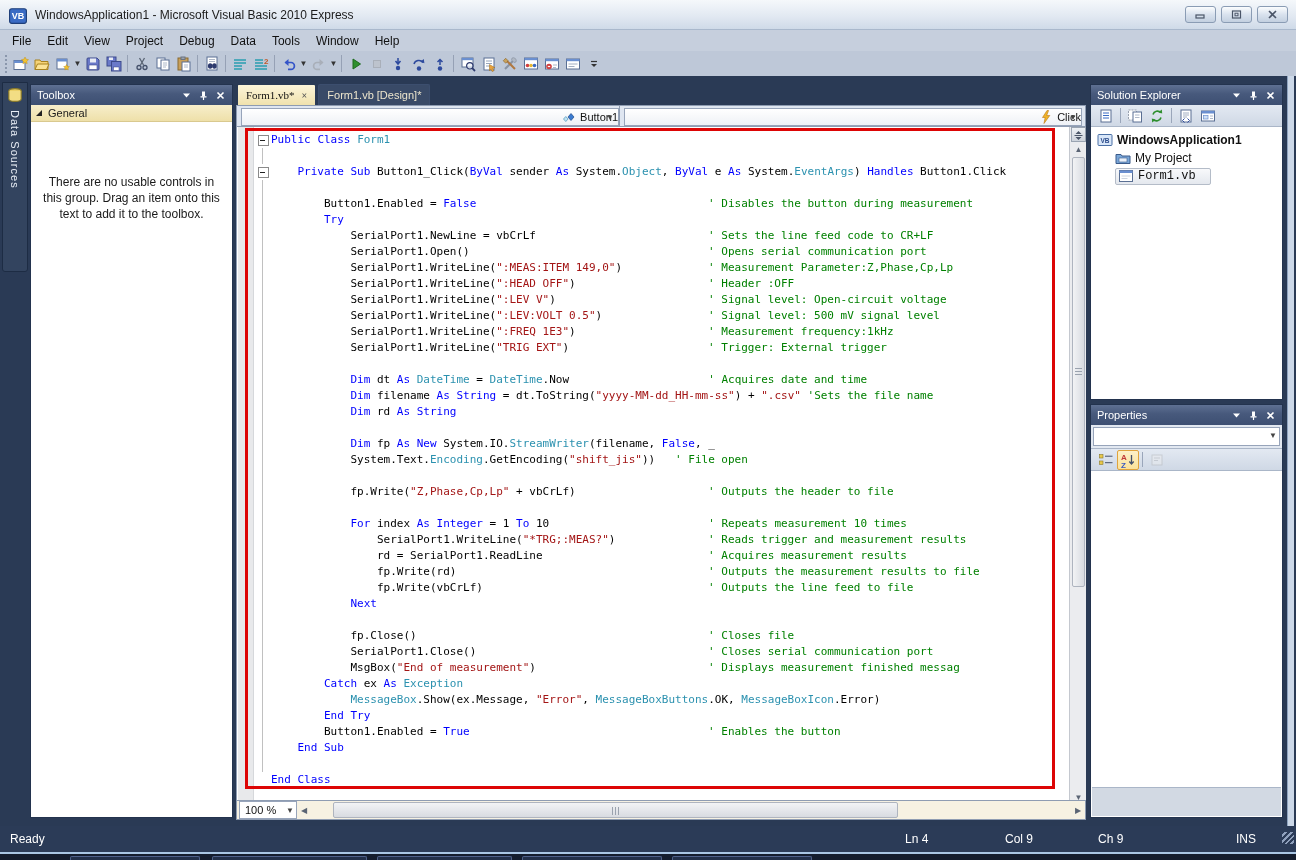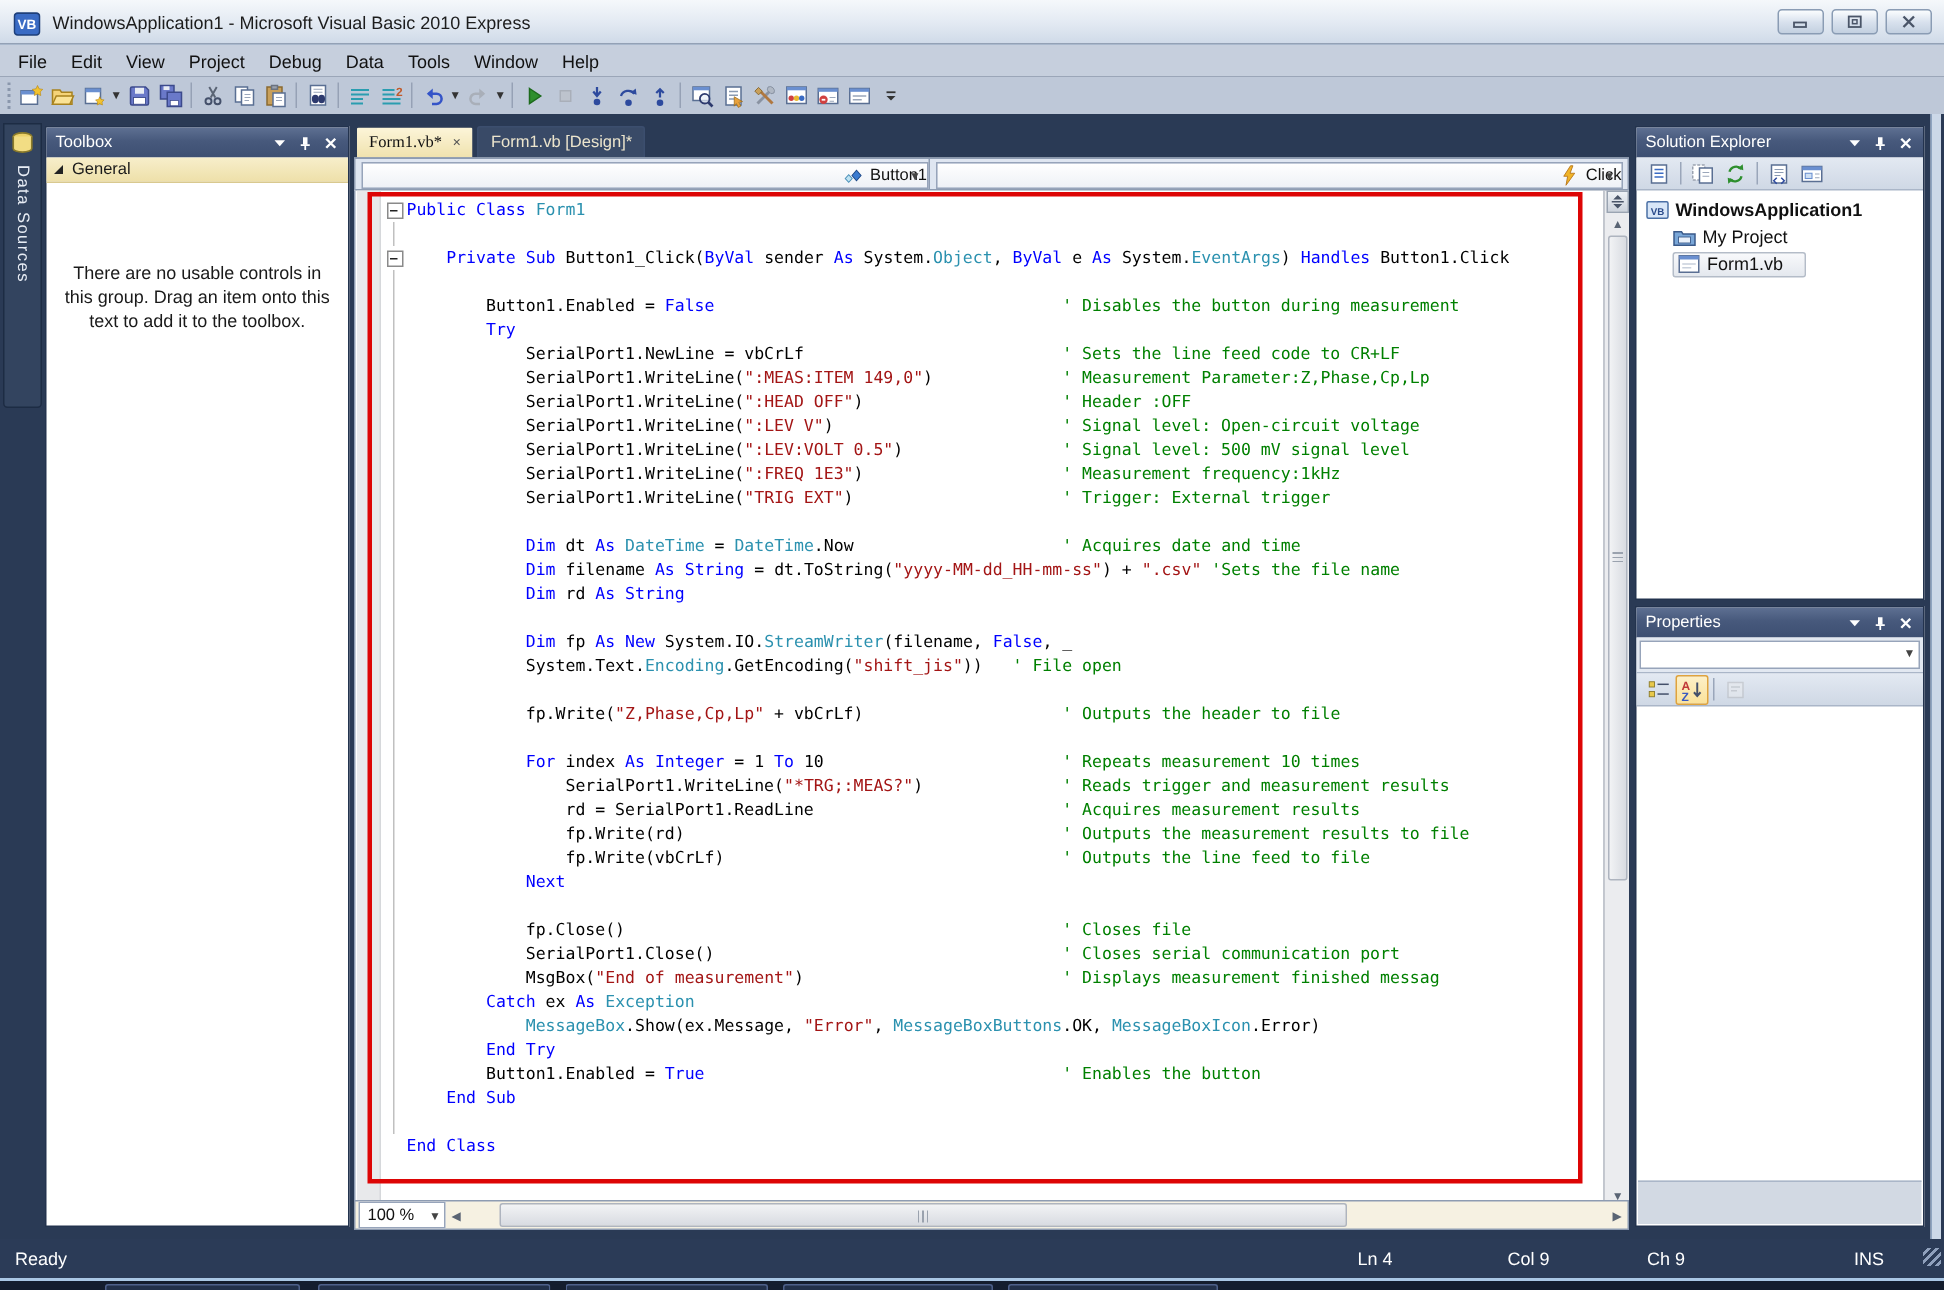--- a/index.html
+++ b/index.html
@@ -110,21 +110,21 @@
     background:repeating-linear-gradient(90deg,#9aa2ae 0 1px,transparent 1px 3px);}
 
   
   .solexp{left:1090px;top:84px;width:193px;height:316px;}
   .tree{padding:4px 2px;font-size:12px;color:#111;}
   .trow{height:18px;display:flex;align-items:center;gap:4px;padding-left:4px;}
   .trow svg{width:16px;height:16px;flex:0 0 16px;}
   .trow.b{font-weight:bold;}
   .trow.child{padding-left:22px;}
   .trow .sel{display:flex;align-items:center;gap:4px;border:1px solid #b4bcc8;border-radius:2px;
-    background:linear-gradient(#f8f9fb,#e4e8ee);padding:0 14px 0 2px;height:17px;}
+    background:linear-gradient(#f8f9fb,#e4e8ee);padding:0 14px 0 2px;height:17px;font-family:Liberation Mono, monospace;}
 
   
   .props{left:1090px;top:404px;width:193px;height:414px;}
   .pcombo-row{height:24px;background:#e2e8f1;border-bottom:1px solid #aab6c8;display:flex;align-items:center;padding:0 2px;}
   .pcombo{flex:1;height:19px;background:#fff;border:1px solid #97a4ba;position:relative;}
   .pcombo .drop{position:absolute;right:2px;top:3px;font-size:8px;color:#444;}
   .azhl{border:1px solid #e0a33c;background:linear-gradient(#fdf0c8,#fbe29a);border-radius:2px;}
   .props-body{position:absolute;left:1px;right:1px;top:68px;bottom:30px;background:#fff;}
   .props-desc{position:absolute;left:1px;right:1px;bottom:1px;height:29px;background:#d2d9e3;border-top:1px solid #aab6c8;}
 
@@ -435,20 +435,21 @@
     <div class="code-wrap">
       <div class="indmargin"></div>
       <div class="lines">
           <div class="cl"><span class="fold fb"></span><span class="ct"><span class="tk-k">Public</span><span class="tk-p"> </span><span class="tk-k">Class</span><span class="tk-p"> </span><span class="tk-t">Form1</span></span></div>
           <div class="cl"><span class="fold fg"></span><span class="ct"></span></div>
           <div class="cl"><span class="fold fb"></span><span class="ct"><span class="tk-p">    </span><span class="tk-k">Private</span><span class="tk-p"> </span><span class="tk-k">Sub</span><span class="tk-p"> Button1_Click(</span><span class="tk-k">ByVal</span><span class="tk-p"> sender </span><span class="tk-k">As</span><span class="tk-p"> System.</span><span class="tk-t">Object</span><span class="tk-p">, </span><span class="tk-k">ByVal</span><span class="tk-p"> e </span><span class="tk-k">As</span><span class="tk-p"> System.</span><span class="tk-t">EventArgs</span><span class="tk-p">) </span><span class="tk-k">Handles</span><span class="tk-p"> Button1.Click</span></span></div>
           <div class="cl"><span class="fold fg"></span><span class="ct"></span></div>
           <div class="cl"><span class="fold fg"></span><span class="ct"><span class="tk-p">        Button1.Enabled = </span><span class="tk-k">False</span><span>                                   </span><span class="tk-c">' Disables the button during measurement</span></span></div>
           <div class="cl"><span class="fold fg"></span><span class="ct"><span class="tk-p">        </span><span class="tk-k">Try</span></span></div>
           <div class="cl"><span class="fold fg"></span><span class="ct"><span class="tk-p">            SerialPort1.NewLine = vbCrLf</span><span>                          </span><span class="tk-c">' Sets the line feed code to CR+LF</span></span></div>
+          <div class="cl"><span class="fold fg"></span><span class="ct"><span class="tk-p">            SerialPort1.Open()</span><span>                                    </span><span class="tk-c">' Opens serial communication port</span></span></div>
           <div class="cl"><span class="fold fg"></span><span class="ct"><span class="tk-p">            SerialPort1.WriteLine(</span><span class="tk-s">":MEAS:ITEM 149,0"</span><span class="tk-p">)</span><span>             </span><span class="tk-c">' Measurement Parameter:Z,Phase,Cp,Lp</span></span></div>
           <div class="cl"><span class="fold fg"></span><span class="ct"><span class="tk-p">            SerialPort1.WriteLine(</span><span class="tk-s">":HEAD OFF"</span><span class="tk-p">)</span><span>                    </span><span class="tk-c">' Header :OFF</span></span></div>
           <div class="cl"><span class="fold fg"></span><span class="ct"><span class="tk-p">            SerialPort1.WriteLine(</span><span class="tk-s">":LEV V"</span><span class="tk-p">)</span><span>                       </span><span class="tk-c">' Signal level: Open-circuit voltage</span></span></div>
           <div class="cl"><span class="fold fg"></span><span class="ct"><span class="tk-p">            SerialPort1.WriteLine(</span><span class="tk-s">":LEV:VOLT 0.5"</span><span class="tk-p">)</span><span>                </span><span class="tk-c">' Signal level: 500 mV signal level</span></span></div>
           <div class="cl"><span class="fold fg"></span><span class="ct"><span class="tk-p">            SerialPort1.WriteLine(</span><span class="tk-s">":FREQ 1E3"</span><span class="tk-p">)</span><span>                    </span><span class="tk-c">' Measurement frequency:1kHz</span></span></div>
           <div class="cl"><span class="fold fg"></span><span class="ct"><span class="tk-p">            SerialPort1.WriteLine(</span><span class="tk-s">"TRIG EXT"</span><span class="tk-p">)</span><span>                     </span><span class="tk-c">' Trigger: External trigger</span></span></div>
           <div class="cl"><span class="fold fg"></span><span class="ct"></span></div>
           <div class="cl"><span class="fold fg"></span><span class="ct"><span class="tk-p">            </span><span class="tk-k">Dim</span><span class="tk-p"> dt </span><span class="tk-k">As</span><span class="tk-p"> </span><span class="tk-t">DateTime</span><span class="tk-p"> = </span><span class="tk-t">DateTime</span><span class="tk-p">.Now</span><span>                     </span><span class="tk-c">' Acquires date and time</span></span></div>
           <div class="cl"><span class="fold fg"></span><span class="ct"><span class="tk-p">            </span><span class="tk-k">Dim</span><span class="tk-p"> filename </span><span class="tk-k">As</span><span class="tk-p"> </span><span class="tk-k">String</span><span class="tk-p"> = dt.ToString(</span><span class="tk-s">"yyyy-MM-dd_HH-mm-ss"</span><span class="tk-p">) + </span><span class="tk-s">".csv"</span><span class="tk-p"> </span><span class="tk-c">'Sets the file name</span></span></div>
           <div class="cl"><span class="fold fg"></span><span class="ct"><span class="tk-p">            </span><span class="tk-k">Dim</span><span class="tk-p"> rd </span><span class="tk-k">As</span><span class="tk-p"> </span><span class="tk-k">String</span></span></div>

